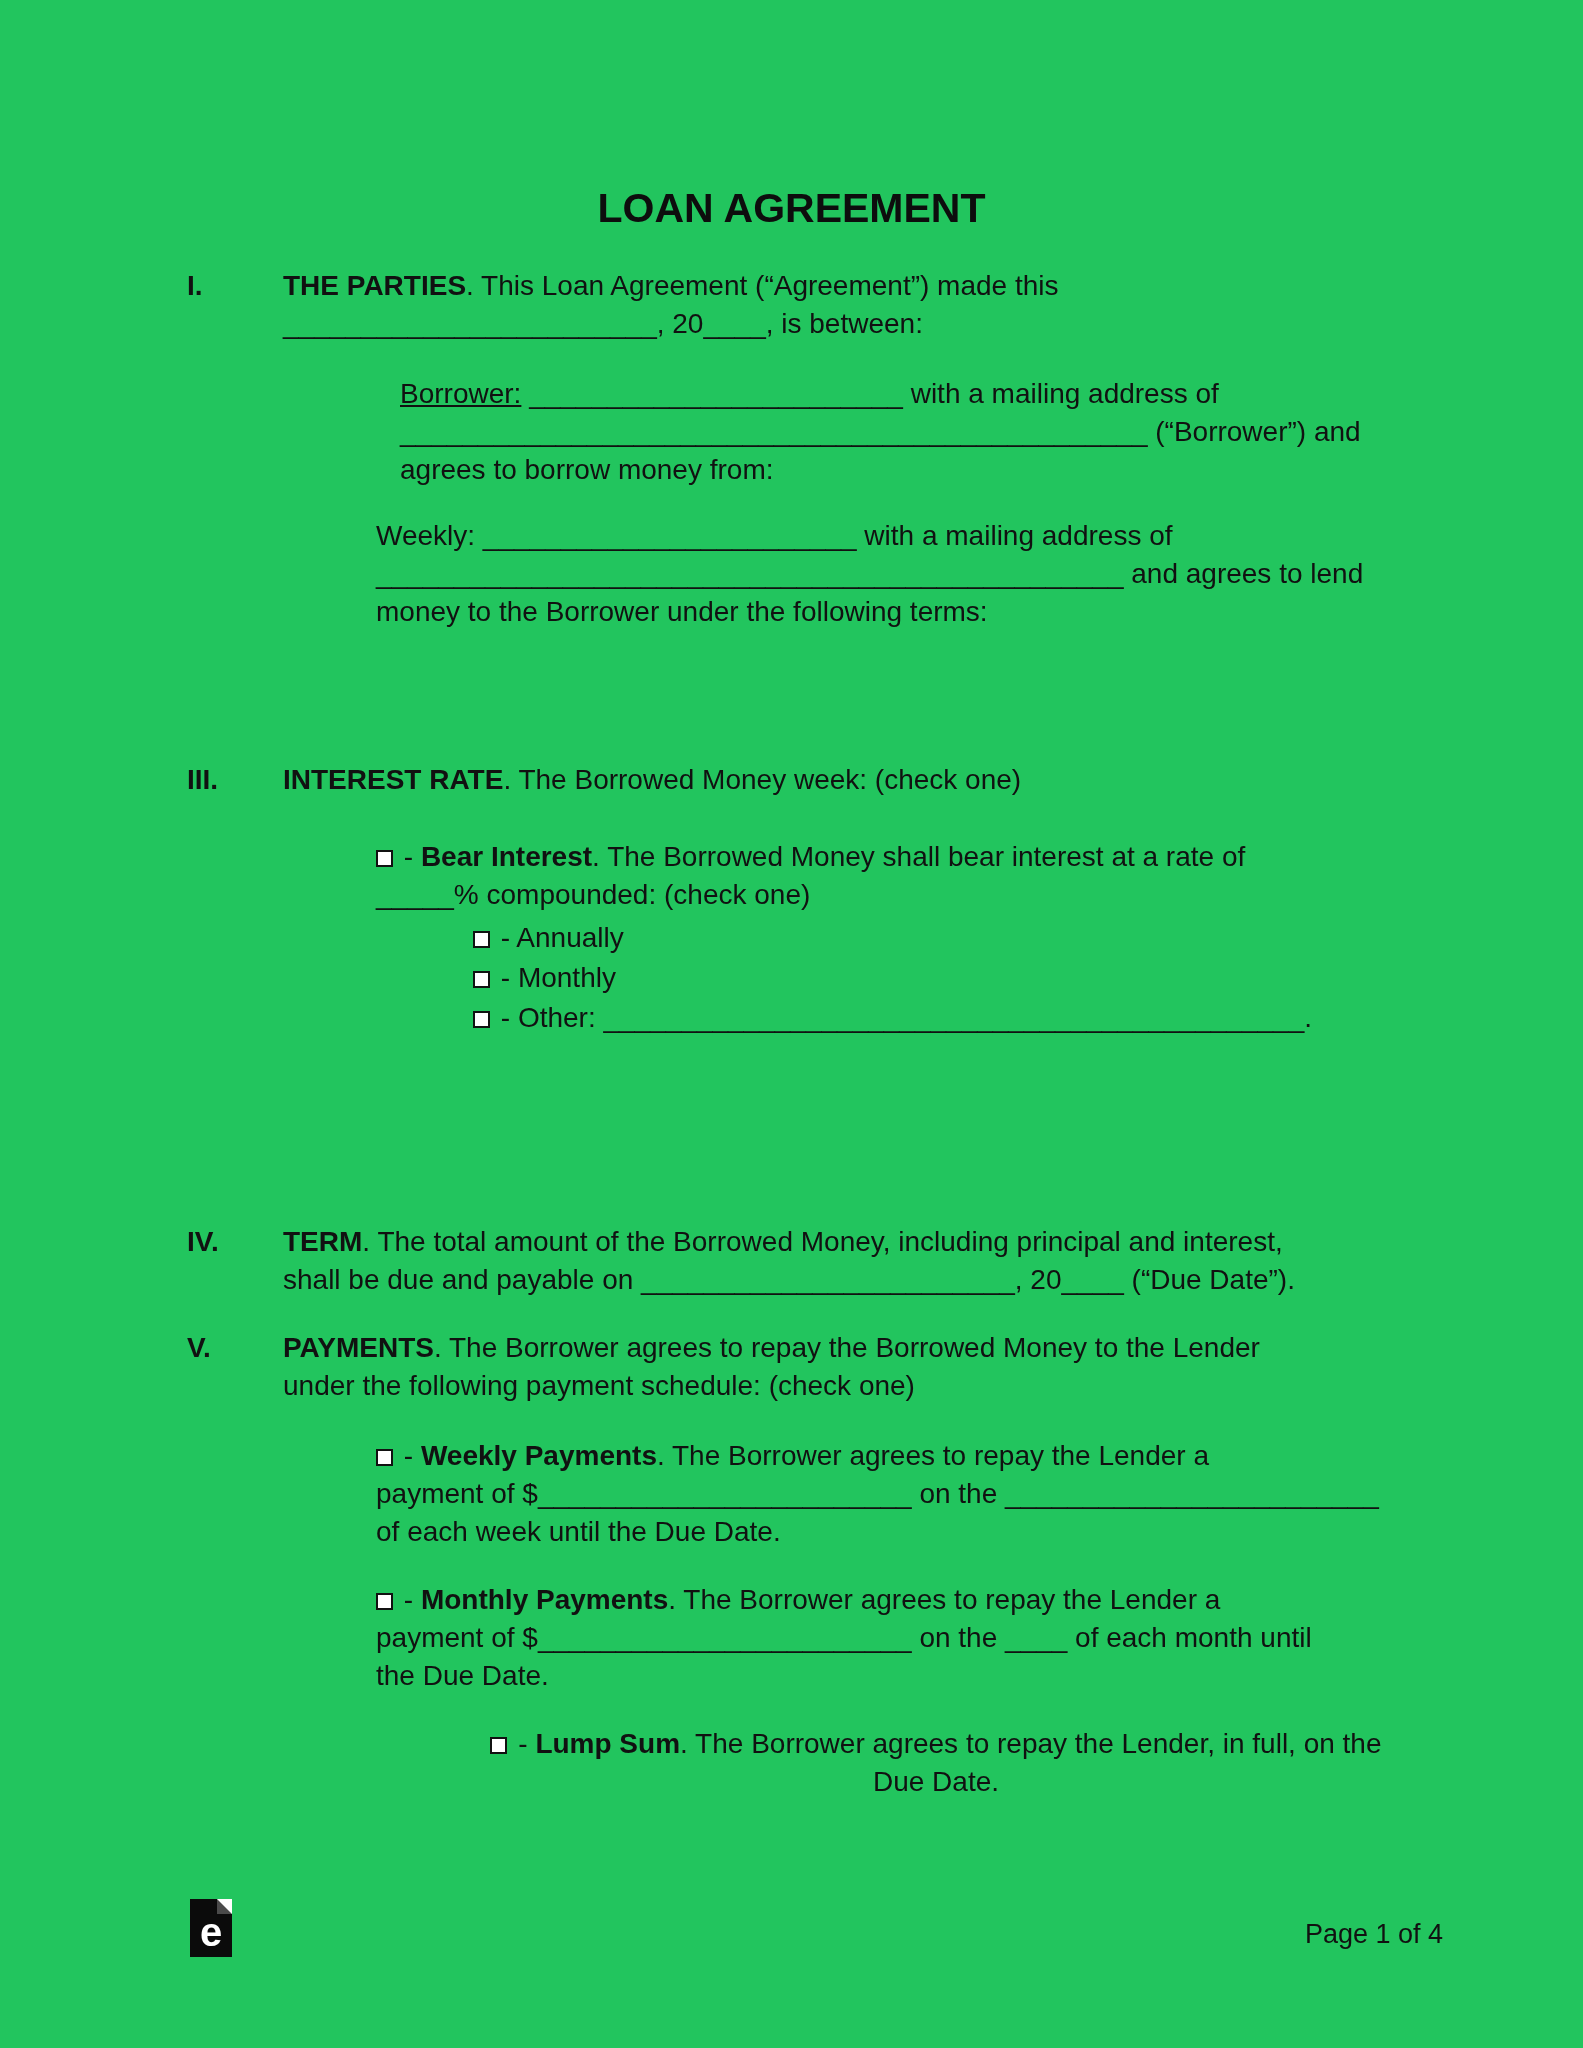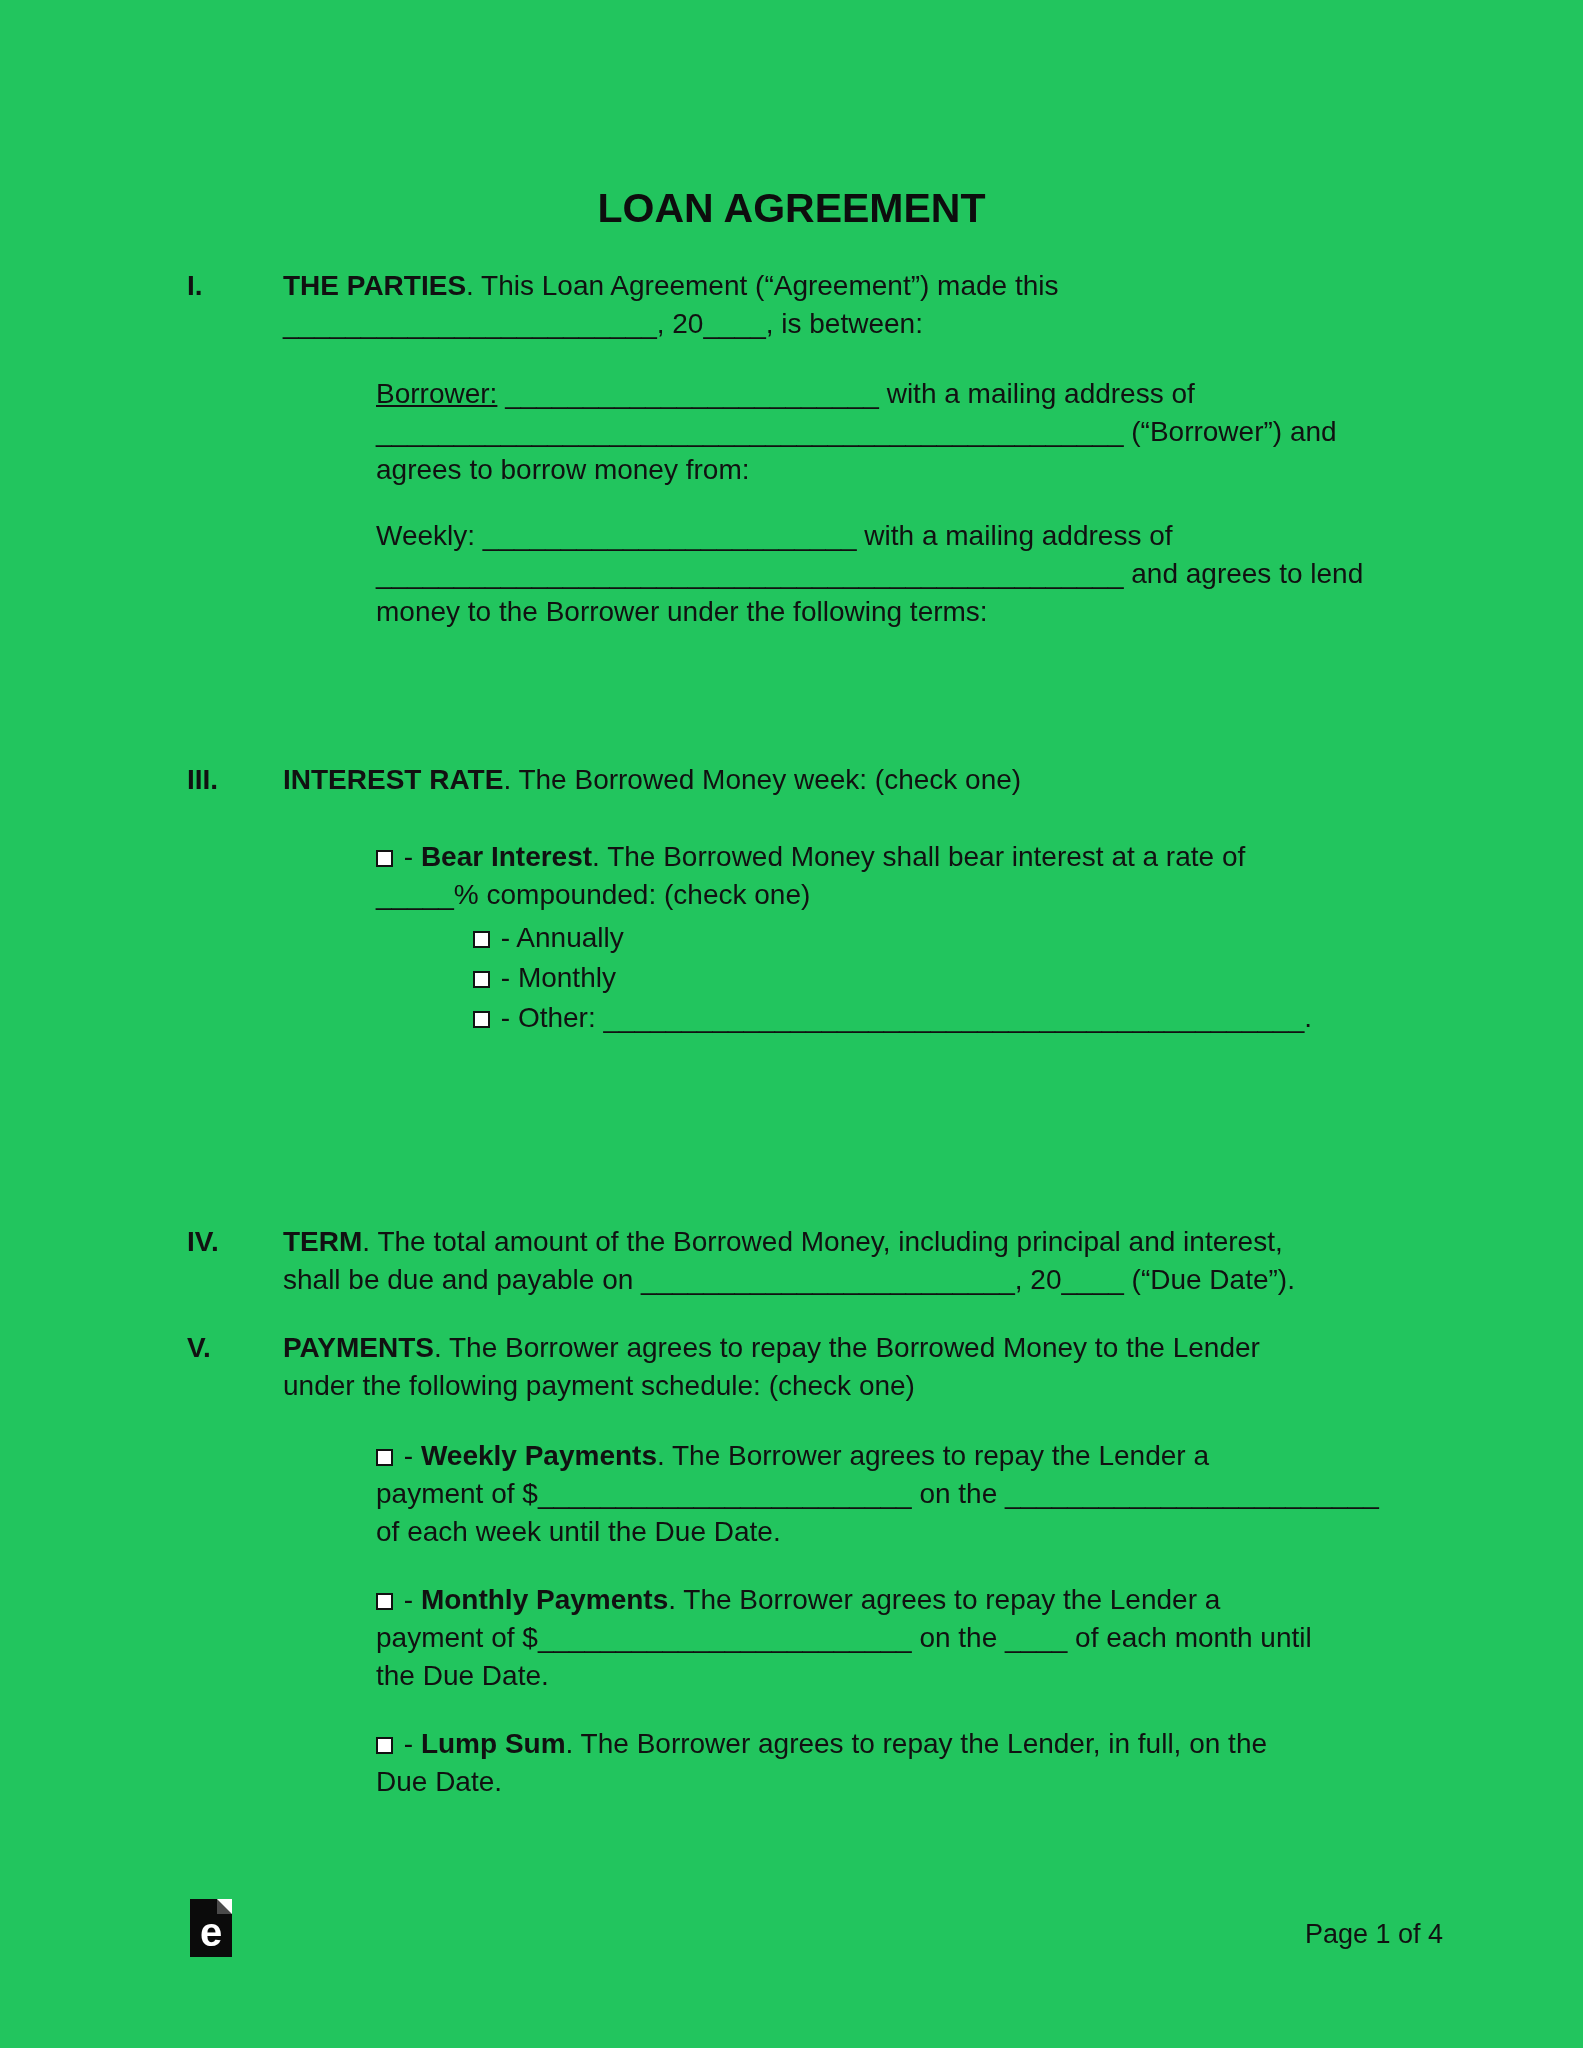--- a/index.html
+++ b/index.html
@@ -90,21 +90,21 @@
 <div class="page">
 
   <div class="doc-title">LOAN AGREEMENT</div>
 
   <div class="sec" style="left:187px; top:267px;">
     <div class="sec-num">I.</div>
     <div class="sec-text"><span class="bold">THE PARTIES</span><span>. This Loan Agreement (“Agreement”) made this
 ________________________, 20____, is between:</span></div>
   </div>
 
-  <div class="indent1" style="top:375px;"><span class="ul">Borrower:</span><span> ________________________ with a mailing address of
+  <div class="indent1" style="top:375px;margin-left:24px;"><span class="ul">Borrower:</span><span> ________________________ with a mailing address of
 ________________________________________________ (“Borrower”) and
 agrees to borrow money from:</span></div>
 
   <div class="indent1" style="top:517px;"><span>Weekly:</span><span> ________________________ with a mailing address of
 ________________________________________________ and agrees to lend
 money to the Borrower under the following terms:</span></div>
 
 
   <div class="sec" style="left:187px; top:761px;">
     <div class="sec-num">III.</div>
@@ -134,21 +134,21 @@
   </div>
 
   <div class="indent1" style="top:1437px;"><span class="cb"></span><span> - </span><span class="bold">Weekly Payments</span><span>. The Borrower agrees to repay the Lender a
 payment of $________________________ on the ________________________
 of each week until the Due Date.</span></div>
 
   <div class="indent1" style="top:1581px;"><span class="cb"></span><span> - </span><span class="bold">Monthly Payments</span><span>. The Borrower agrees to repay the Lender a
 payment of $________________________ on the ____ of each month until
 the Due Date.</span></div>
 
-  <div class="indent1" style="top:1725px;"><span class="cb"></span><span> - </span><span class="bold">Lump Sum</span><span>. The Borrower agrees to repay the Lender, in full, on the
+  <div class="indent1" style="top:1725px;text-align:center;"><span class="cb"></span><span> - </span><span class="bold">Lump Sum</span><span>. The Borrower agrees to repay the Lender, in full, on the
 Due Date.</span></div>
 
   <div class="logo">
     <span class="logo-letter">e</span>
   </div>
   <div class="page-num">Page 1 of 4</div>
 
 </div>
 
 </body></html>

